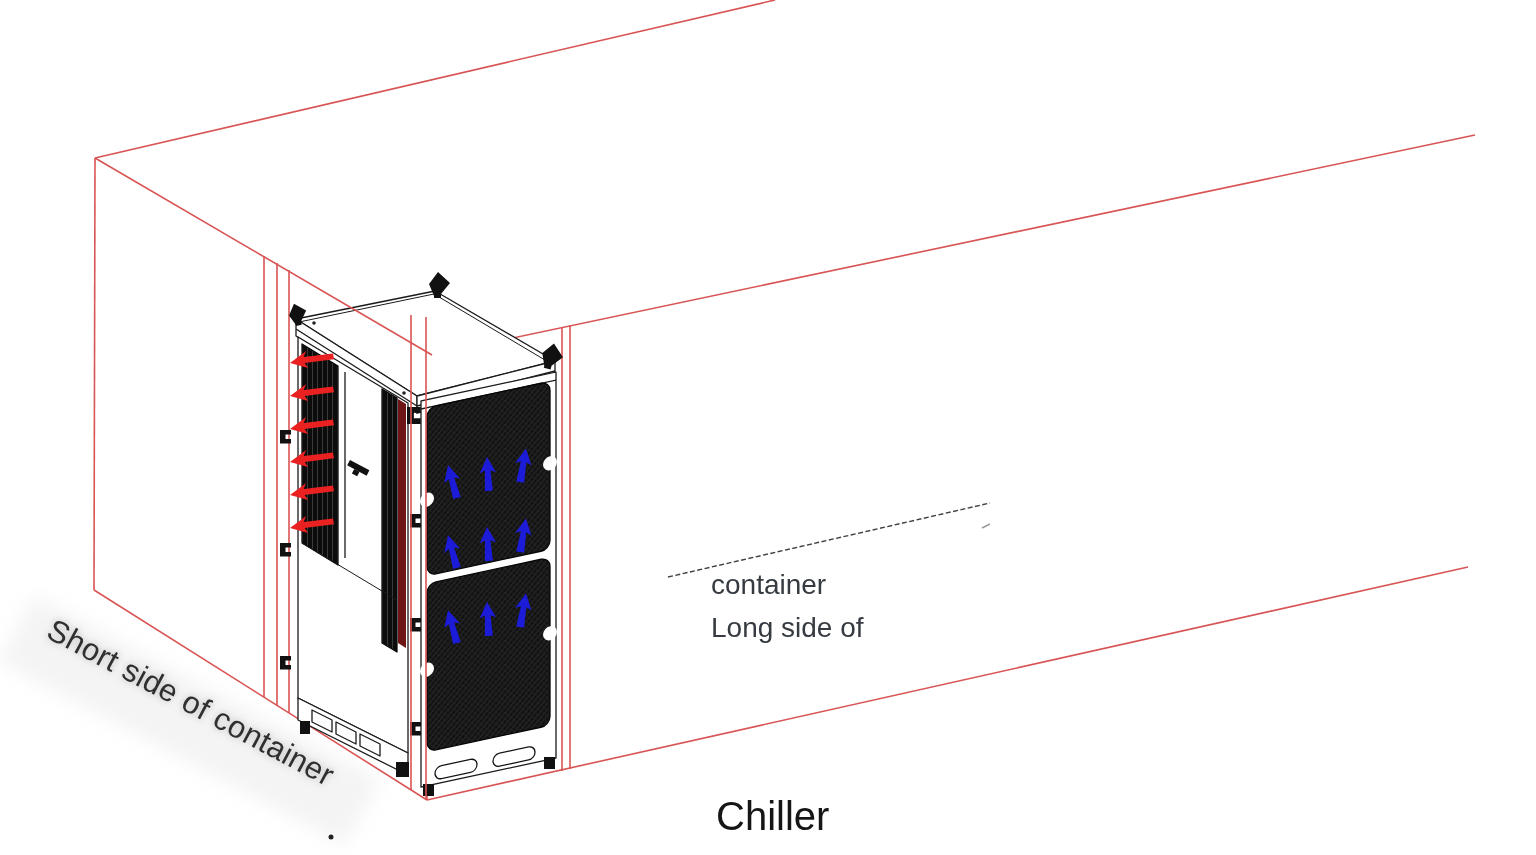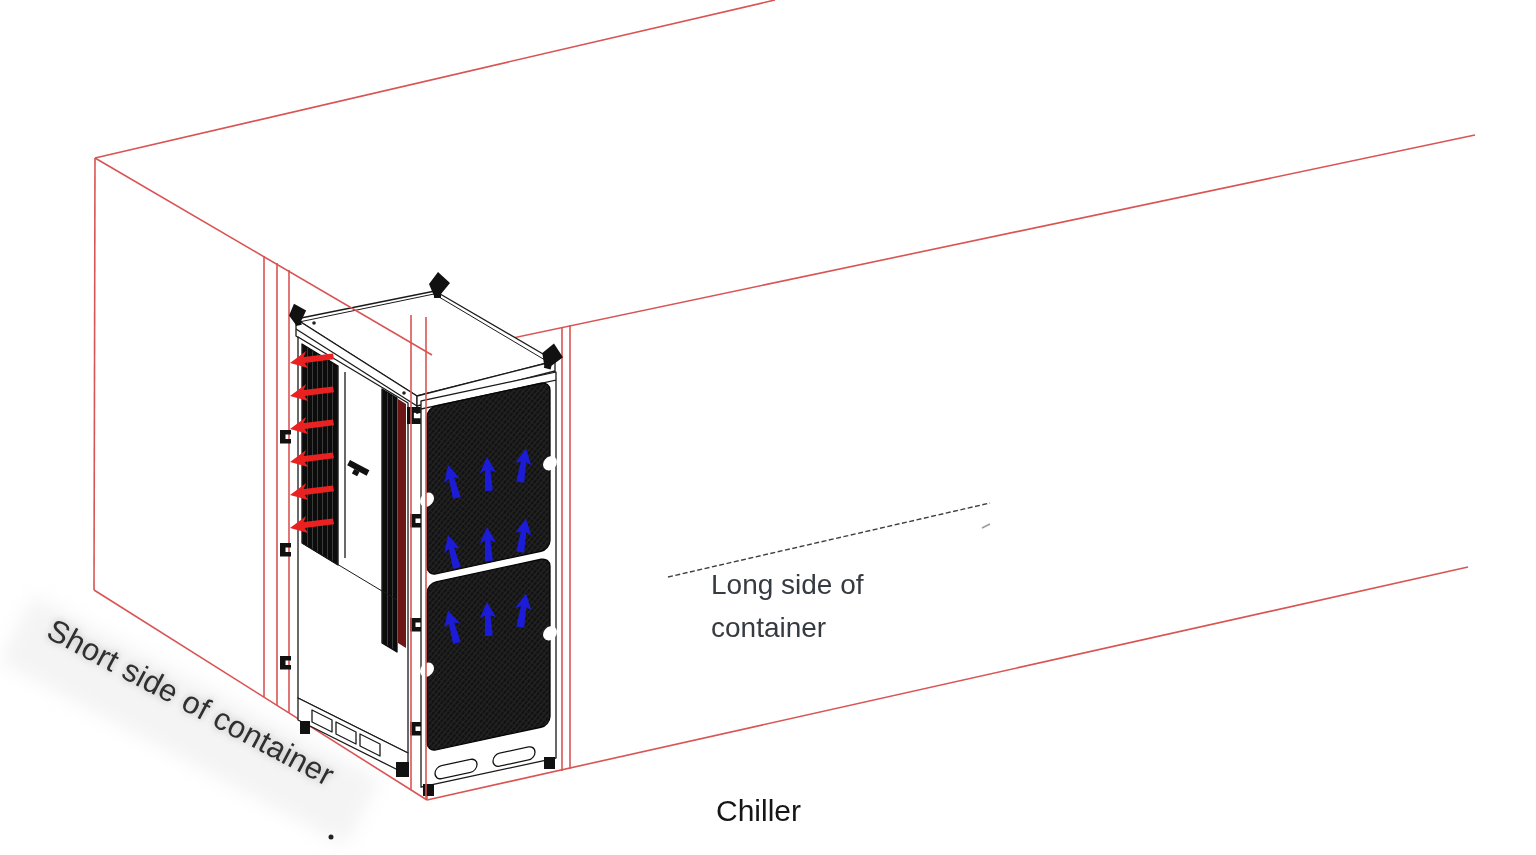--- a/index.html
+++ b/index.html
@@ -7,21 +7,21 @@
        font-family:"Liberation Sans", sans-serif;}
   #scene{position:absolute;left:0;top:0;}
   .label{position:absolute;color:#2e2e2e;white-space:nowrap;}
   #short-side-label{left:58px;top:612px;font-size:31px;letter-spacing:.4px;
      transform:rotate(28deg);transform-origin:left top;color:#2f2f2f;
      text-shadow:0 0 7px rgba(130,130,130,.55);}
   #short-side-wash{position:absolute;left:34px;top:596px;width:392px;height:74px;
      transform:rotate(28deg);transform-origin:left top;
      background:rgba(175,175,175,.14);filter:blur(9px);}
   #long-side-label{left:711px;top:563px;font-size:28px;line-height:43px;color:#363b42;}
-  #chiller-label{left:716px;top:794px;font-size:30px;color:#161616;}
+  #chiller-label{left:716px;top:794px;font-size:40px;color:#161616;}
 </style>
 </head>
 <body>
 
 <div id="short-side-wash"></div>
 
 <svg id="scene" width="1536" height="855" viewBox="0 0 1536 855">
   <defs>
     <pattern id="pat-grille" width="5" height="5" patternUnits="userSpaceOnUse">
       <rect width="5" height="5" fill="#0c0c0c"></rect>
@@ -134,17 +134,17 @@
   </g>
 
   <line x1="668" y1="577" x2="990" y2="503" stroke="#3f3f3f" stroke-width="1.4" stroke-dasharray="5 2.5"></line>
   <line x1="982" y1="528" x2="990" y2="524" stroke="#9a9a9a" stroke-width="1.5"></line>
   <circle cx="331" cy="837" r="2.5" fill="#222"></circle>
 </svg>
 
 <div class="label" id="short-side-label">Short side of container</div>
 
 <div class="label" id="long-side-label">
+  <div>container</div>
   <div>Long side of</div>
-  <div>container</div>
 </div>
 
 <div class="label" id="chiller-label">Chiller</div>
 
 </body></html>

